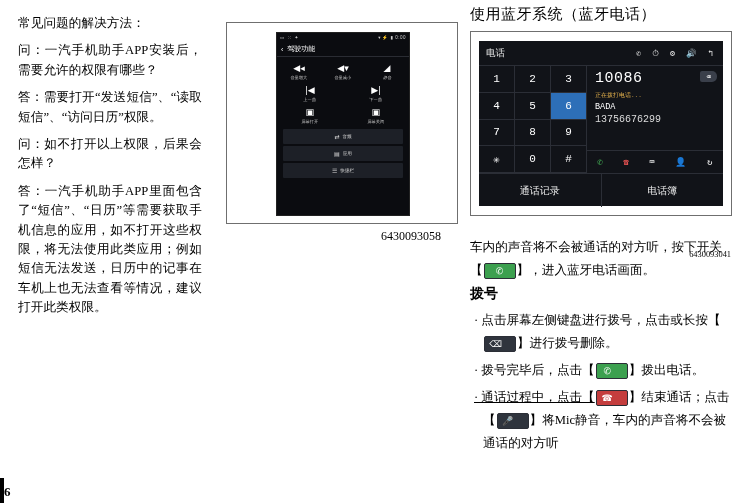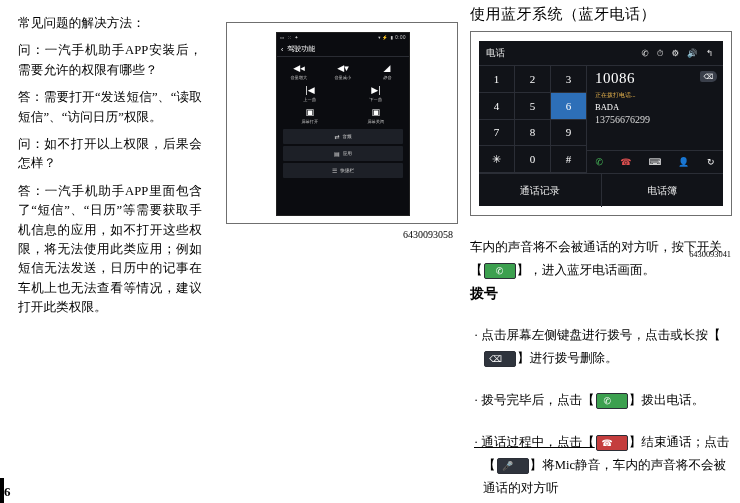--- a/index.html
+++ b/index.html
@@ -117,23 +117,23 @@
     align-items: center;
     justify-content: center;
     gap: 3px;
     font-size: 4.6px;
     color: #d8d8d8;
   }
   .f1-rowbar .ic { font-size: 6px; }
 
   .fig1-code {
     position: absolute;
-    right: 4px;
+    right: 16px;
     top: 206px;
-    font-size: 10px;
+    font-size: 12px;
     font-family: "Liberation Serif", serif;
     color: #000;
   }
 
   
   .right-col {
     position: absolute;
     left: 470px;
     top: 0px;
     width: 262px;
@@ -159,21 +159,21 @@
     box-sizing: border-box;
   }
   .fig2-inner {
     position: absolute;
     left: 8px;
     top: 9px;
     width: 244px;
     height: 165px;
     background: #111318;
     box-sizing: border-box;
-    font-family: Liberation Serif, serif;
+    font-family: Liberation Mono, monospace;
     color: #fff;
   }
   .f2-top {
     height: 24px;
     display: flex;
     align-items: center;
     justify-content: space-between;
     padding: 0 7px;
     border-bottom: 1px solid #2b2e36;
   }
@@ -288,21 +288,21 @@
   .rc-body p { margin: 0; }
   .rc-sub {
     font-size: 14px;
     font-weight: bold;
     margin-top: 1px;
   }
   .bullet {
     display: block;
     padding-left: 13px;
     text-indent: -9px;
-    margin-top: 19px;
+    margin-top: 4px;
   }
   .u { text-decoration: underline; }
 
   
   .chip {
     display: inline-block;
     vertical-align: middle;
     height: 14px;
     width: 30px;
     border: 1px solid #2b2e36;

